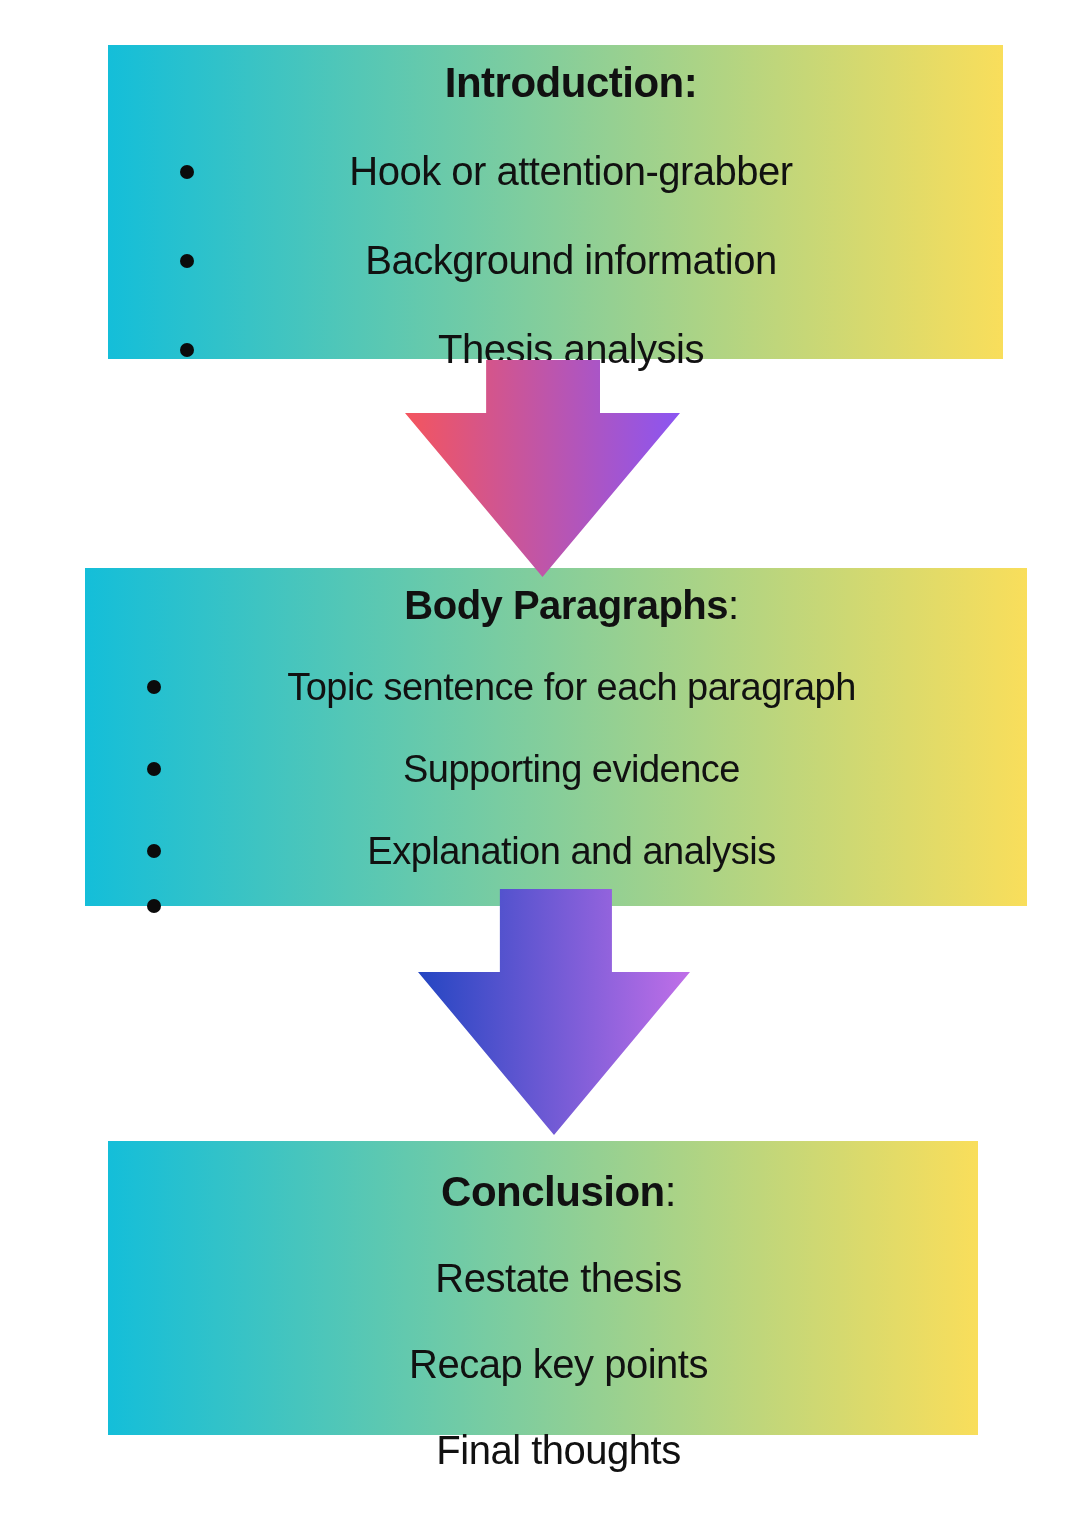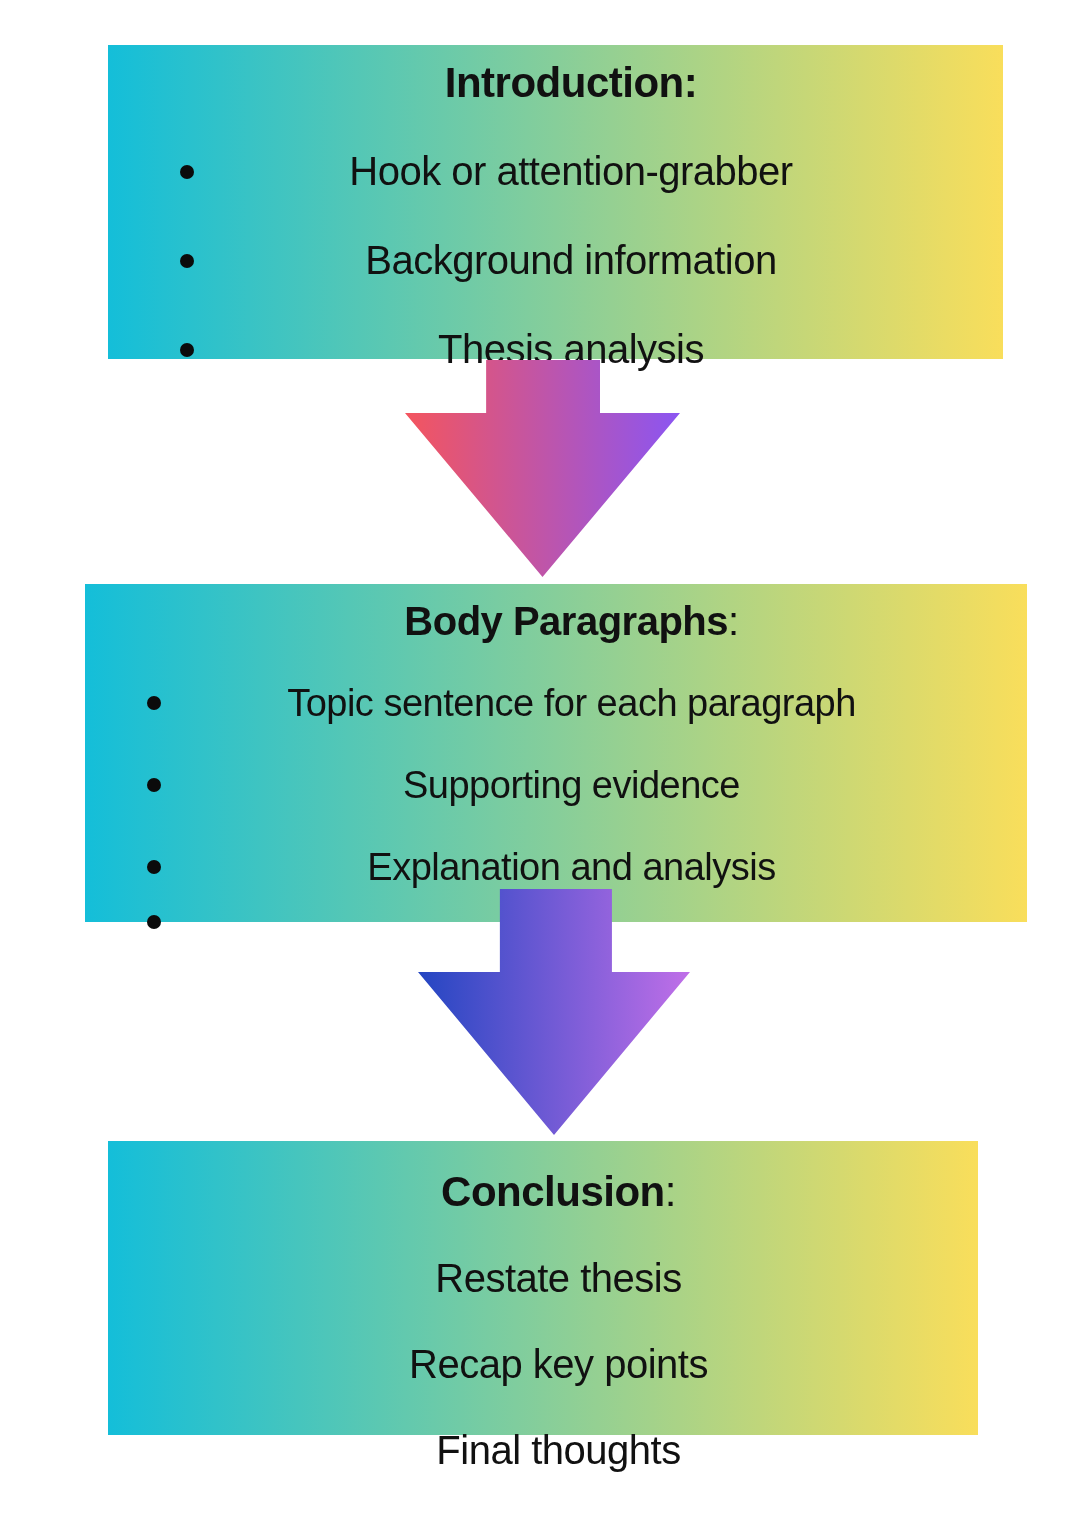--- a/index.html
+++ b/index.html
@@ -14,21 +14,21 @@
 
   
   .box {
     position: absolute;
     background: linear-gradient(90deg, #14BED9 0%, #F9DE5B 100%);
     text-align: center;
     letter-spacing: -0.5px;
     padding-left: 31px;
   }
   .box1 { left: 108px; top: 45px;  width: 895px; height: 314px; padding-top: 8px;  box-sizing: border-box; }
-  .box2 { left: 85px;  top: 584px; width: 942px; height: 338px; padding-top: 10px; box-sizing: border-box; }
+  .box2 { left: 85px;  top: 568px; width: 942px; height: 338px; padding-top: 10px; box-sizing: border-box; }
   .box3 { left: 108px; top: 1141px;width: 870px; height: 294px; padding-top: 22px; box-sizing: border-box; }
 
   .heading { font-weight: bold; }
   .box1 .heading { font-size: 42px; line-height: 60px; }
   .box2 .heading { font-size: 40px; line-height: 54px; }
   .box3 .heading { font-size: 42px; line-height: 58px; }
   .heading .colon { font-weight: normal; }
 
   .row { position: relative; width: 100%; margin-top: 28px; }
   .box1 .row { font-size: 40px; line-height: 61px; }

